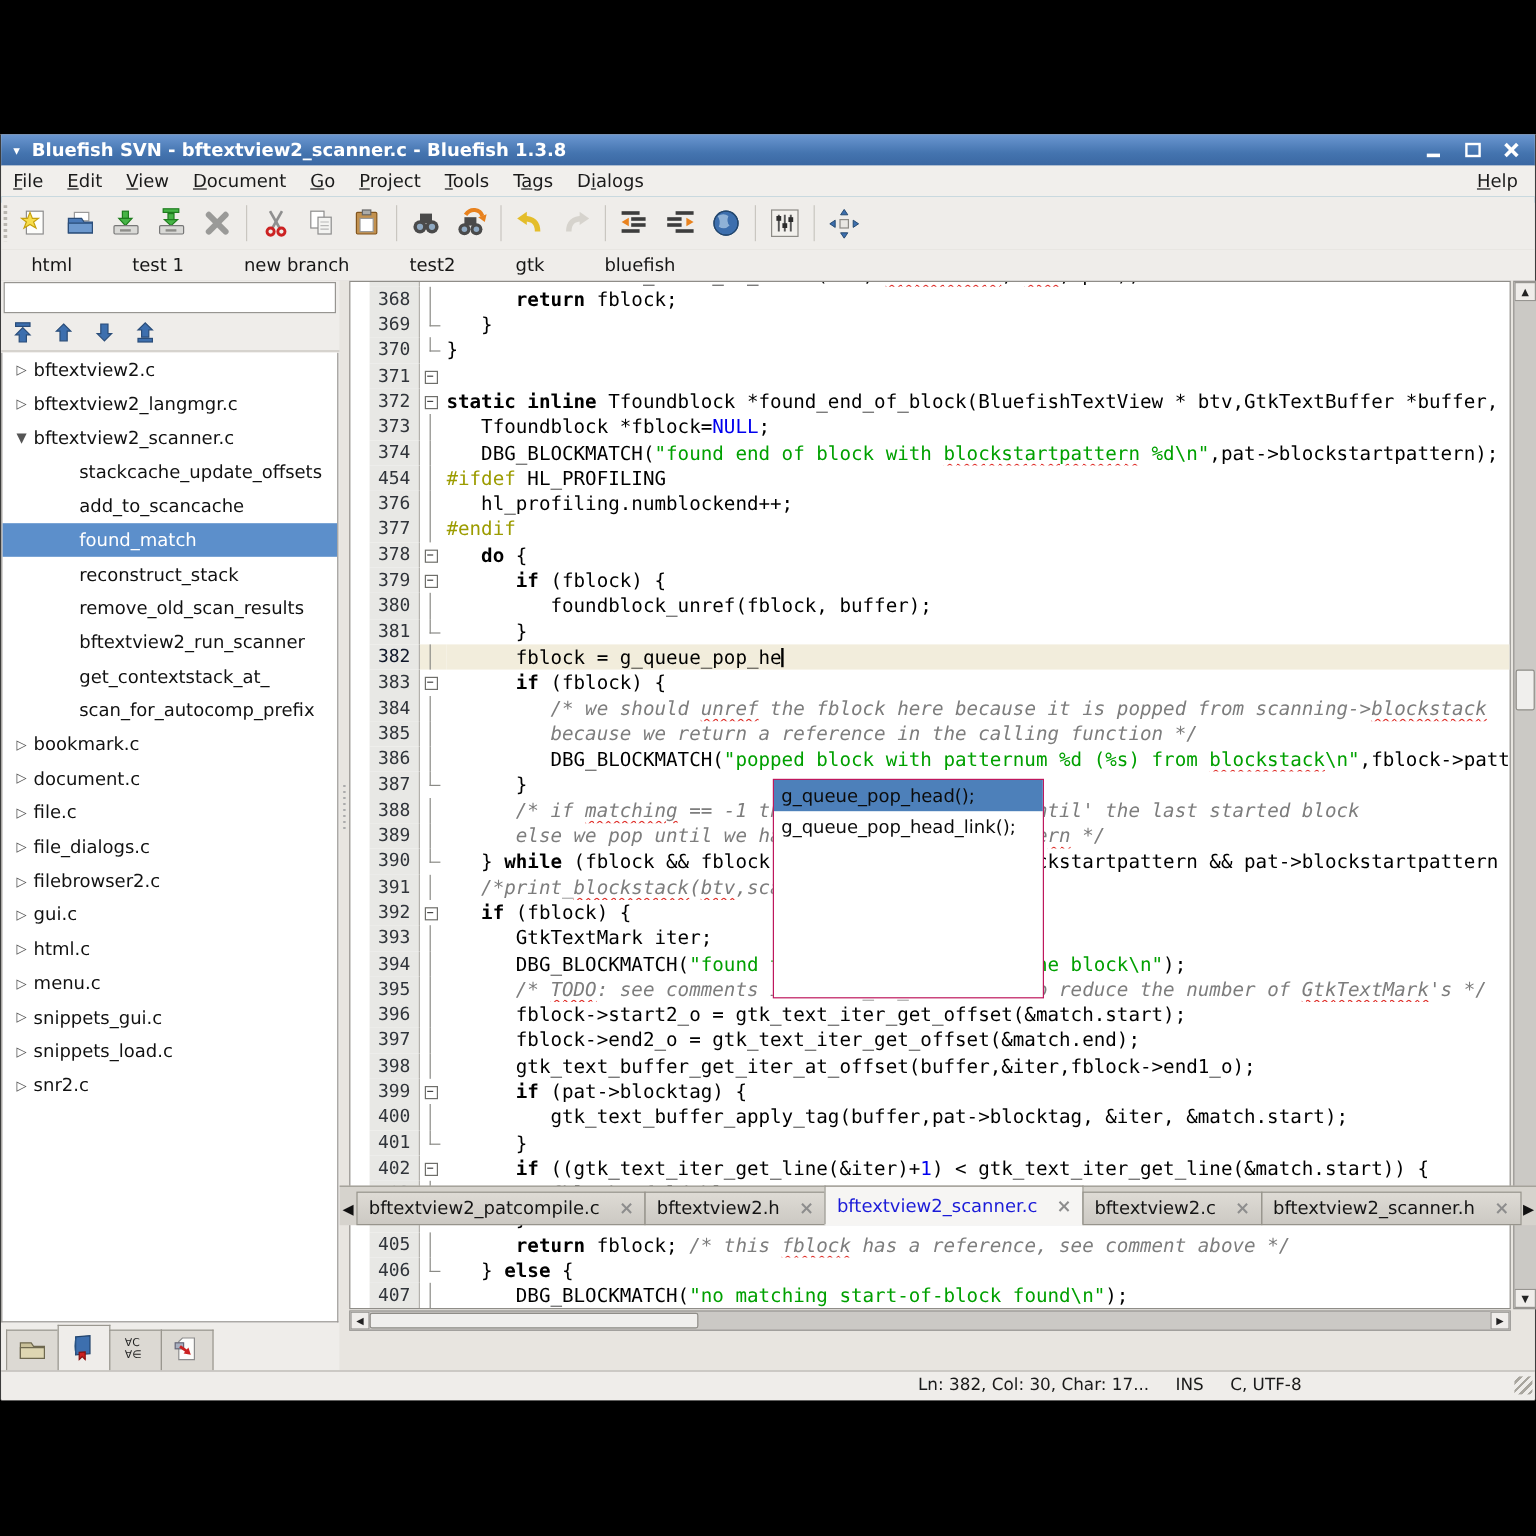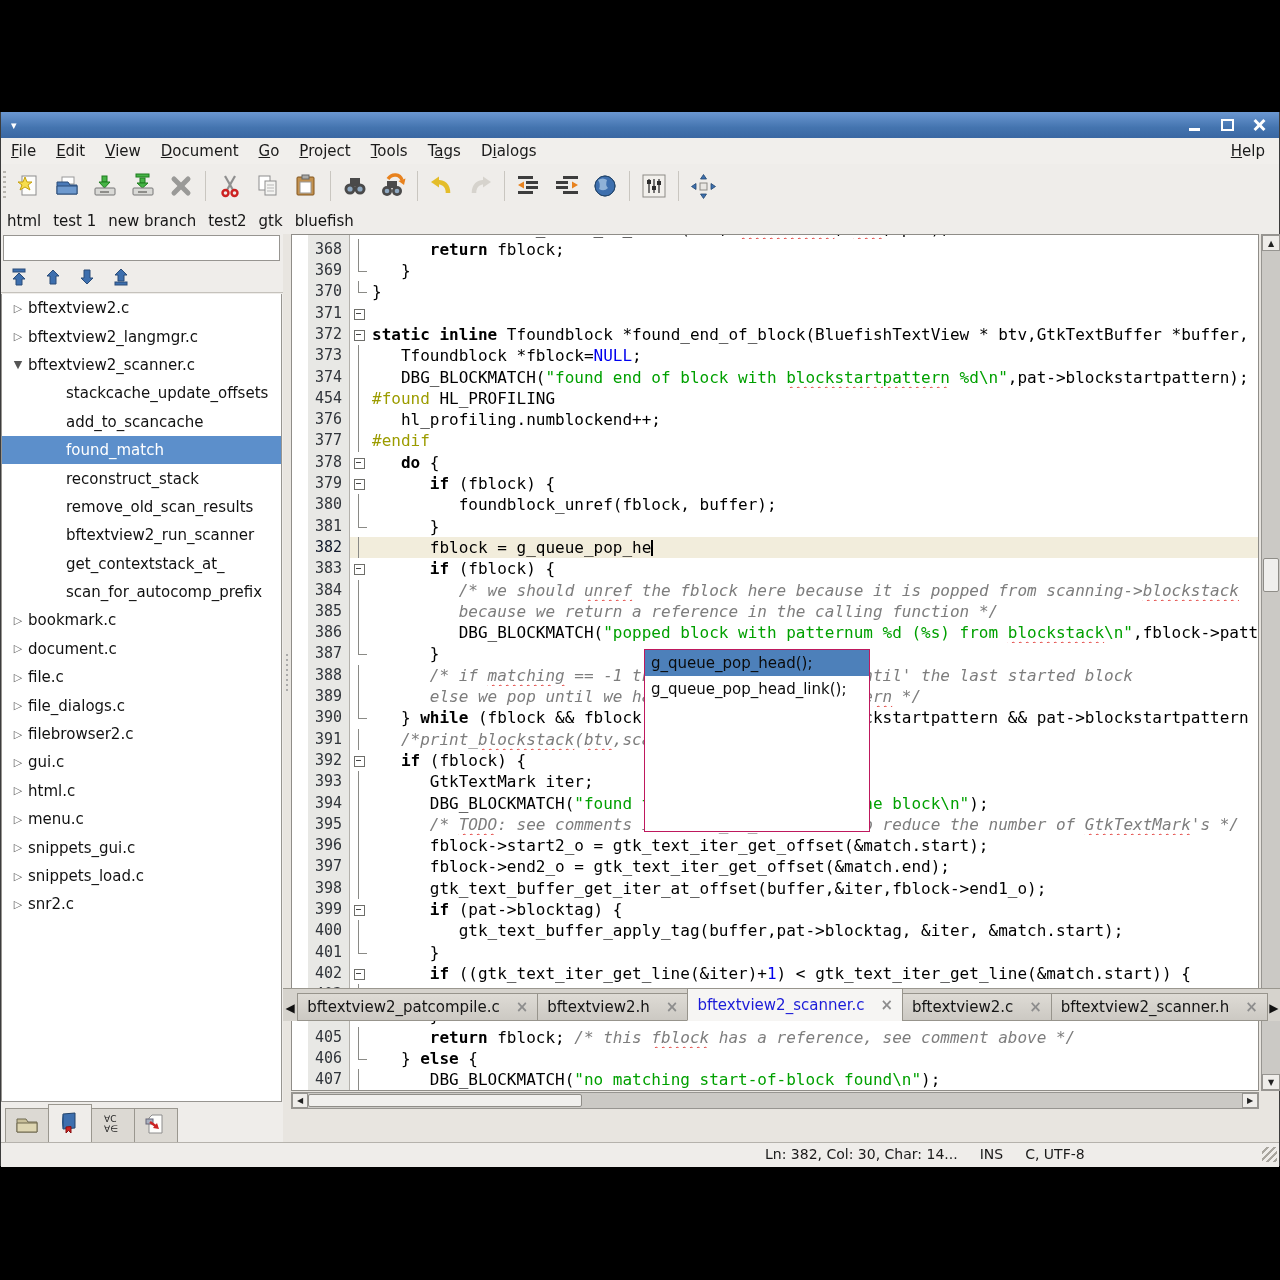--- a/index.html
+++ b/index.html
@@ -27,21 +27,21 @@
     border-bottom:1px solid #d2cfc9;display:flex;align-items:center;}
   .tb-handle{width:8px;height:30px;margin:0 4px 0 2px;
     background:repeating-linear-gradient(#b9b6b0 0 2px,transparent 2px 5px);width:3px;}
   .tbtn{width:38px;height:36px;display:flex;align-items:center;justify-content:center;}
   .tsep{width:1px;height:30px;background:#c9c6c0;margin:0 5px;}
   .tbtn svg{display:block;}
   .tbtn.disabled{opacity:.45;}
   
   #quickbar{position:absolute;left:0;top:96px;width:100%;height:26px;background:#efedea;
     border-bottom:1px solid #c5c2bc;display:flex;align-items:center;font-size:15px;color:#161616;}
-  .qitem{padding:2px 6px;}
+  .qitem{padding:2px 25px;}
   
   #main{position:absolute;left:0;top:122px;width:100%;height:908px;background:#e8e5e0;}
   #sidebar{position:absolute;left:0;top:0;width:282px;height:100%;background:#efedea;}
   #filterbox{position:absolute;left:2px;top:1px;width:277px;height:26px;background:#fff;
     border:1px solid #979591;box-sizing:border-box;}
   #navbtns{position:absolute;left:0;top:28px;width:282px;height:31px;border-bottom:1px solid #c5c2bc;
     display:flex;align-items:center;gap:6px;padding-left:4px;box-sizing:border-box;}
   .navbtn{width:28px;height:26px;display:flex;align-items:center;justify-content:center;}
   #tree{position:absolute;left:0;top:60px;width:281px;height:808px;background:#fff;
     border:1px solid #979591;border-top:none;box-sizing:border-box;overflow:hidden;font-size:15px;}
@@ -104,20 +104,21 @@
     border:1px solid #be185d;box-sizing:border-box;font-size:15px;z-index:50;}
   .pitem{height:26px;display:flex;align-items:center;padding-left:6px;color:#0b0b0b;white-space:nowrap;}
   .pitem.sel{background:#4d80ba;}
 </style>
 </head>
 <body>
 
 <div id="win">
   <div id="titlebar">
     <span class="tri">▾</span>
+    <span id="title">Bluefish SVN - bftextview2_scanner.c - Bluefish 1.3.8</span>
     <span class="winbtns">
       <span class="wbtn min"></span>
       <span class="wbtn max"></span>
       <span class="wbtn close"></span>
     </span>
   </div>
   <div id="menubar">
       <div class="menu-item"><u>F</u>ile</div>
       <div class="menu-item"><u>E</u>dit</div>
       <div class="menu-item"><u>V</u>iew</div>
@@ -479,21 +480,21 @@
       <div id="codewrap">
         <div id="code">
             <div class="row"><span class="ln">367</span><span class="fm"></span><span class="tx"><span class="seg">   fblock = found_start_of_block(btv, </span><span class="seg w">blockstack</span><span class="seg">, </span><span class="seg w">btv</span><span class="seg">, pat);</span></span></div>
             <div class="row"><span class="ln">368</span><span class="fm"><span class="fm-v"></span></span><span class="tx"><span class="seg">      </span><span class="seg k">return</span><span class="seg"> fblock;</span></span></div>
             <div class="row"><span class="ln">369</span><span class="fm"><span class="fm-e"></span></span><span class="tx"><span class="seg">   }</span></span></div>
             <div class="row"><span class="ln">370</span><span class="fm"><span class="fm-e"></span></span><span class="tx"><span class="seg">}</span></span></div>
             <div class="row"><span class="ln">371</span><span class="fm"><span class="fm-b"></span></span><span class="tx"></span></div>
             <div class="row"><span class="ln">372</span><span class="fm"><span class="fm-b"></span></span><span class="tx"><span class="seg k">static inline</span><span class="seg"> Tfoundblock *found_end_of_block(BluefishTextView * btv,GtkTextBuffer *buffer,</span></span></div>
             <div class="row"><span class="ln">373</span><span class="fm"><span class="fm-v"></span></span><span class="tx"><span class="seg">   Tfoundblock *fblock=</span><span class="seg n">NULL</span><span class="seg">;</span></span></div>
             <div class="row"><span class="ln">374</span><span class="fm"><span class="fm-v"></span></span><span class="tx"><span class="seg">   DBG_BLOCKMATCH(</span><span class="seg s">"found end of block with </span><span class="seg s w">blockstartpattern</span><span class="seg s"> %d\n"</span><span class="seg">,pat-&gt;blockstartpattern);</span></span></div>
-            <div class="row"><span class="ln">454</span><span class="fm"><span class="fm-v"></span></span><span class="tx"><span class="seg p">#found</span><span class="seg"> HL_PROFILING</span></span></div>
+            <div class="row"><span class="ln">454</span><span class="fm"><span class="fm-v"></span></span><span class="tx"><span class="seg p">#ifdef</span><span class="seg"> HL_PROFILING</span></span></div>
             <div class="row"><span class="ln">376</span><span class="fm"><span class="fm-v"></span></span><span class="tx"><span class="seg">   hl_profiling.numblockend++;</span></span></div>
             <div class="row"><span class="ln">377</span><span class="fm"><span class="fm-v"></span></span><span class="tx"><span class="seg p">#endif</span></span></div>
             <div class="row"><span class="ln">378</span><span class="fm"><span class="fm-b"></span></span><span class="tx"><span class="seg">   </span><span class="seg k">do</span><span class="seg"> {</span></span></div>
             <div class="row"><span class="ln">379</span><span class="fm"><span class="fm-b"></span></span><span class="tx"><span class="seg">      </span><span class="seg k">if</span><span class="seg"> (fblock) {</span></span></div>
             <div class="row"><span class="ln">380</span><span class="fm"><span class="fm-v"></span></span><span class="tx"><span class="seg">         foundblock_unref(fblock, buffer);</span></span></div>
             <div class="row"><span class="ln">381</span><span class="fm"><span class="fm-e"></span></span><span class="tx"><span class="seg">      }</span></span></div>
             <div class="row cur"><span class="ln">382</span><span class="fm"><span class="fm-v"></span></span><span class="tx"><span class="seg">      fblock = g_queue_pop_he</span><span class="caret"></span></span></div>
             <div class="row"><span class="ln">383</span><span class="fm"><span class="fm-b"></span></span><span class="tx"><span class="seg">      </span><span class="seg k">if</span><span class="seg"> (fblock) {</span></span></div>
             <div class="row"><span class="ln">384</span><span class="fm"><span class="fm-v"></span></span><span class="tx"><span class="seg">         </span><span class="seg c">/* we should </span><span class="seg c w">unref</span><span class="seg c"> the fblock here because it is popped from scanning-&gt;</span><span class="seg c w">blockstack</span></span></div>
             <div class="row"><span class="ln">385</span><span class="fm"><span class="fm-v"></span></span><span class="tx"><span class="seg">         </span><span class="seg c">because we return a reference in the callin</span><span class="seg c">g function */</span></span></div>
@@ -555,21 +556,21 @@
       </span>
       <span class="dtab">
         <span>bftextview2_scanner.h</span>
         <span class="x">×</span>
       </span>
       <span class="dt-arrow">▶</span>
     </div>
 
   <div id="statusbar">
     <div id="statustext">
-      <span>Ln: 382, Col: 30, Char: 14...</span>
+      <span>Ln: 382, Col: 30, Char: 17...</span>
       <span>INS</span>
       <span>C, UTF-8</span>
     </div>
     <span id="grip"></span>
   </div>
 
   <div id="popup">
       <div class="pitem sel">g_queue_pop_head();</div>
       <div class="pitem">g_queue_pop_head_link();</div>
     </div>

